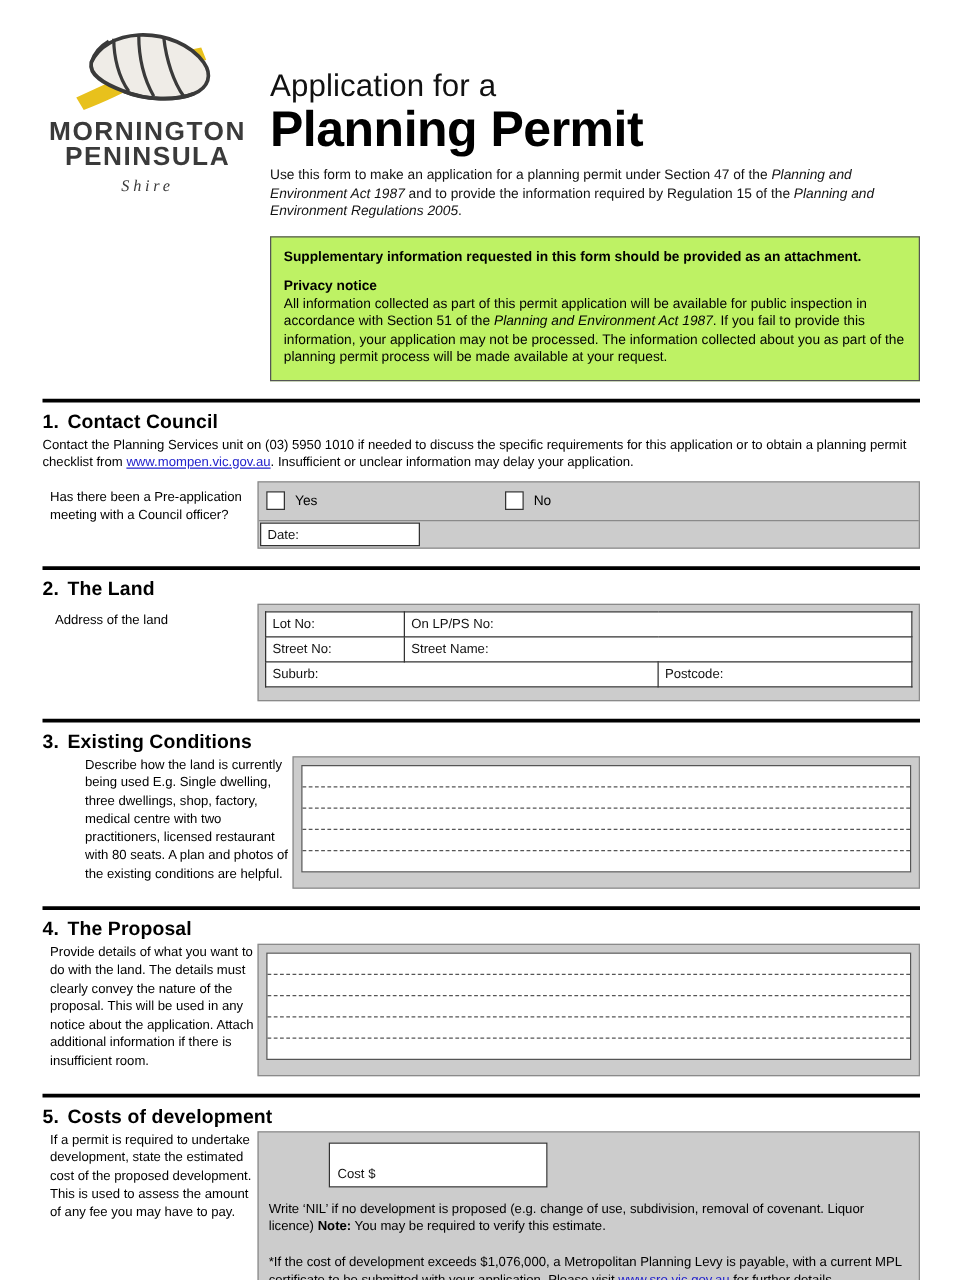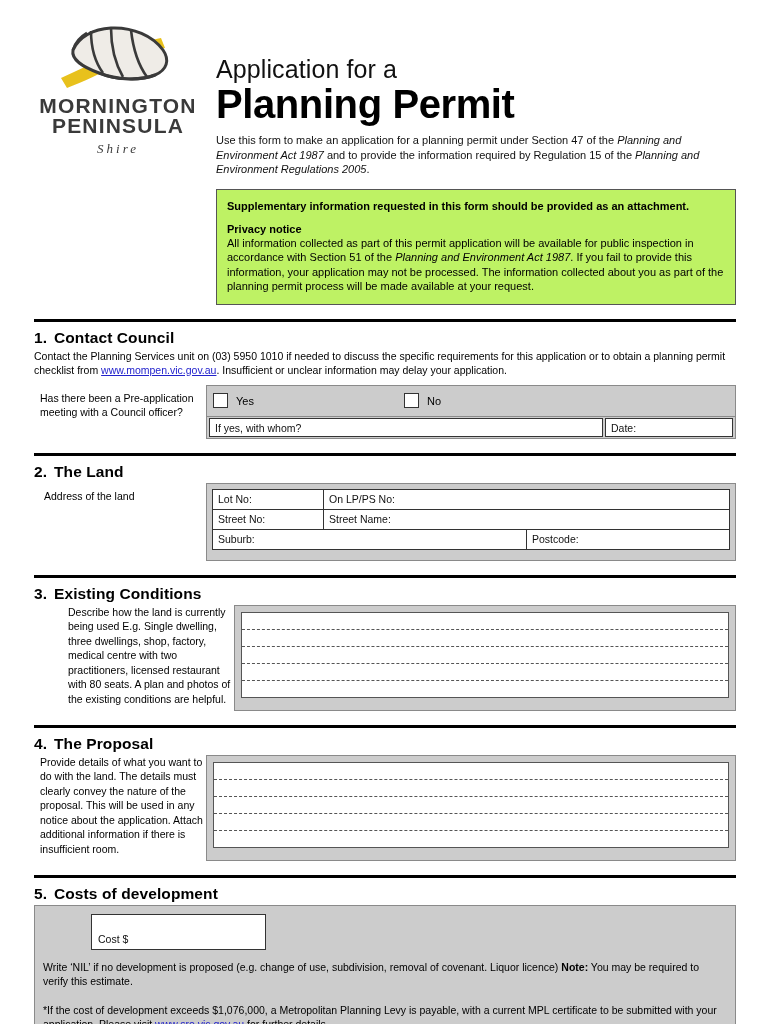--- a/index.html
+++ b/index.html
@@ -315,21 +315,20 @@
     <div class="row-field">
       <div class="gray s1-panel">
         <div class="checkrow">
           <span class="cb"></span>
           <span class="cb-label">Yes</span>
           <span class="cb-gap"></span>
           <span class="cb"></span>
           <span class="cb-label">No</span>
         </div>
         <div class="s1-inputs">
-          <div class="inp s1-whom">If yes, with whom?</div>
           <div class="inp s1-date">Date:</div>
         </div>
       </div>
     </div>
   </div>
 
   <div class="rule"></div>
   <div class="sec-title"><span class="num">2.</span><span>The Land</span></div>
 
   <div class="row">
@@ -389,20 +388,21 @@
           <div class="ln"></div>
         </div>
       </div>
     </div>
   </div>
 
   <div class="rule"></div>
   <div class="sec-title"><span class="num">5.</span><span>Costs of development</span></div>
 
   <div class="row">
+    <div class="row-label" style="padding-top:0;">If a permit is required to undertake development, state the estimated cost of the proposed development.  This is used to assess the amount of any fee you may have to pay.</div>
     <div class="row-field">
       <div class="gray s5-panel">
         <div class="cost-box">Cost $</div>
         <div class="s5-note"><span>Write ‘NIL’ if no development is proposed (e.g. change of use, subdivision, removal of covenant. Liquor licence) </span><b>Note:</b><span> You may be required to verify this estimate.</span></div>
         <div class="s5-note2"><span>*If the cost of development exceeds $1,076,000, a Metropolitan Planning Levy is payable, with a current MPL certificate to be submitted with your application. Please visit </span><a class="link" href="#">www.sro.vic.gov.au</a><span> for further details.</span></div>
       </div>
     </div>
   </div>
 
   <div class="footer">Last Updated 14/04/20</div>

